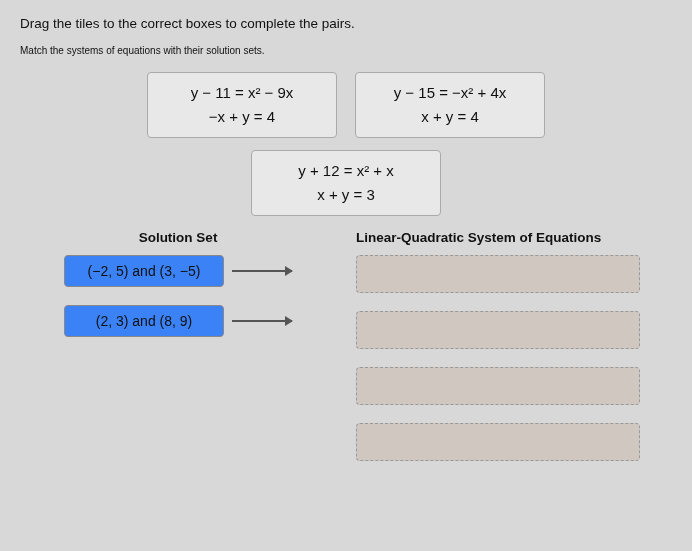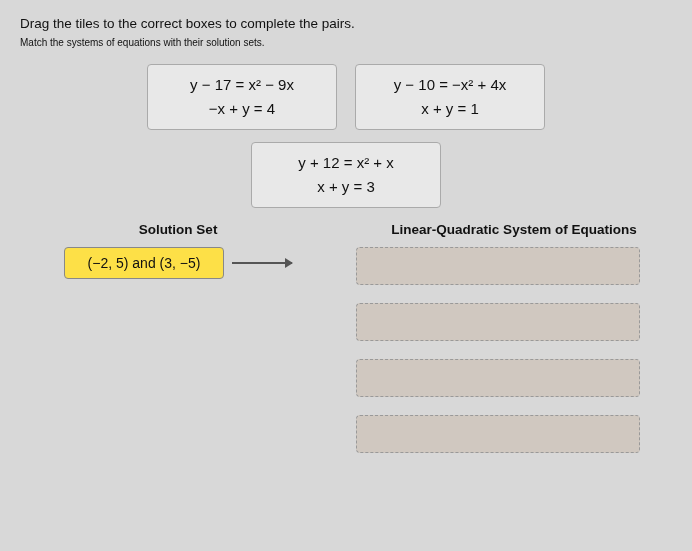--- a/index.html
+++ b/index.html
@@ -7,21 +7,21 @@
       font-family: Arial, sans-serif;
       background: #d8d8d8;
       width: 692px;
       min-height: 551px;
       padding: 16px 20px;
       font-size: 14px;
       color: #111;
     }
     .instruction-1 {
       font-size: 13.5px;
-      margin-bottom: 6px;
+      margin-bottom: 14px;
     }
     .instruction-2 {
       font-size: 10px;
       margin-bottom: 16px;
     }
     .systems-row {
       display: flex;
       gap: 18px;
       justify-content: center;
       margin-bottom: 12px;
@@ -47,41 +47,41 @@
     .left-col {
       flex: 1;
       display: flex;
       flex-direction: column;
       align-items: center;
     }
     .right-col {
       flex: 1;
       display: flex;
       flex-direction: column;
-      align-items: center;
+      align-items: flex-start;
       padding-left: 20px;
     }
     .col-header {
       font-weight: bold;
       font-size: 13.5px;
       margin-bottom: 10px;
       text-align: center;
     }
     .right-col .col-header {
       text-align: left;
     }
     .solution-row {
       display: flex;
       align-items: center;
       margin-bottom: 18px;
       width: 100%;
       justify-content: center;
     }
     .solution-tile {
-      background: #fde047;
+      background: #3b82f6;
       border: 1.5px solid #888;
       border-radius: 4px;
       padding: 7px 14px;
       font-size: 14px;
       min-width: 160px;
       text-align: center;
       cursor: grab;
     }
     .arrow {
       display: flex;
@@ -124,26 +124,26 @@
     }
   </style>
 </head>
 <body>
 
 <p class="instruction-1">Drag the tiles to the correct boxes to complete the pairs.</p>
 <p class="instruction-2">Match the systems of equations with their solution sets.</p>
 
 <div class="systems-row">
   <div class="equation-box">
-    <span class="eq-line">y − 17 = x² − 9x</span>
+    <span class="eq-line">y − 11 = x² − 9x</span>
     <span class="eq-line">−x + y = 4</span>
   </div>
   <div class="equation-box">
-    <span class="eq-line">y − 10 = −x² + 4x</span>
-    <span class="eq-line">x + y = 1</span>
+    <span class="eq-line">y − 15 = −x² + 4x</span>
+    <span class="eq-line">x + y = 4</span>
   </div>
 </div>
 <div class="systems-row">
   <div class="equation-box">
     <span class="eq-line">y + 12 = x² + x</span>
     <span class="eq-line">x + y = 3</span>
   </div>
 </div>
 
 <div class="columns-area">
@@ -152,20 +152,26 @@
 
     <div class="solution-row">
       <div class="solution-tile">(−2, 5) and (3, −5)</div>
       <div class="arrow">
         <span class="arrow-line"></span>
       </div>
     </div>
 
 
 
+    <div class="solution-row">
+      <div class="solution-tile">(2, 3) and (8, 9)</div>
+      <div class="arrow">
+        <span class="arrow-line"></span>
+      </div>
+    </div>
   </div>
 
   <div class="right-col">
     <div class="col-header">Linear-Quadratic System of Equations</div>
     <div class="right-boxes">
       <div class="drop-box"></div>
       <div class="drop-box"></div>
       <div class="drop-box"></div>
       <div class="drop-box drop-box-last"></div>
     </div>

